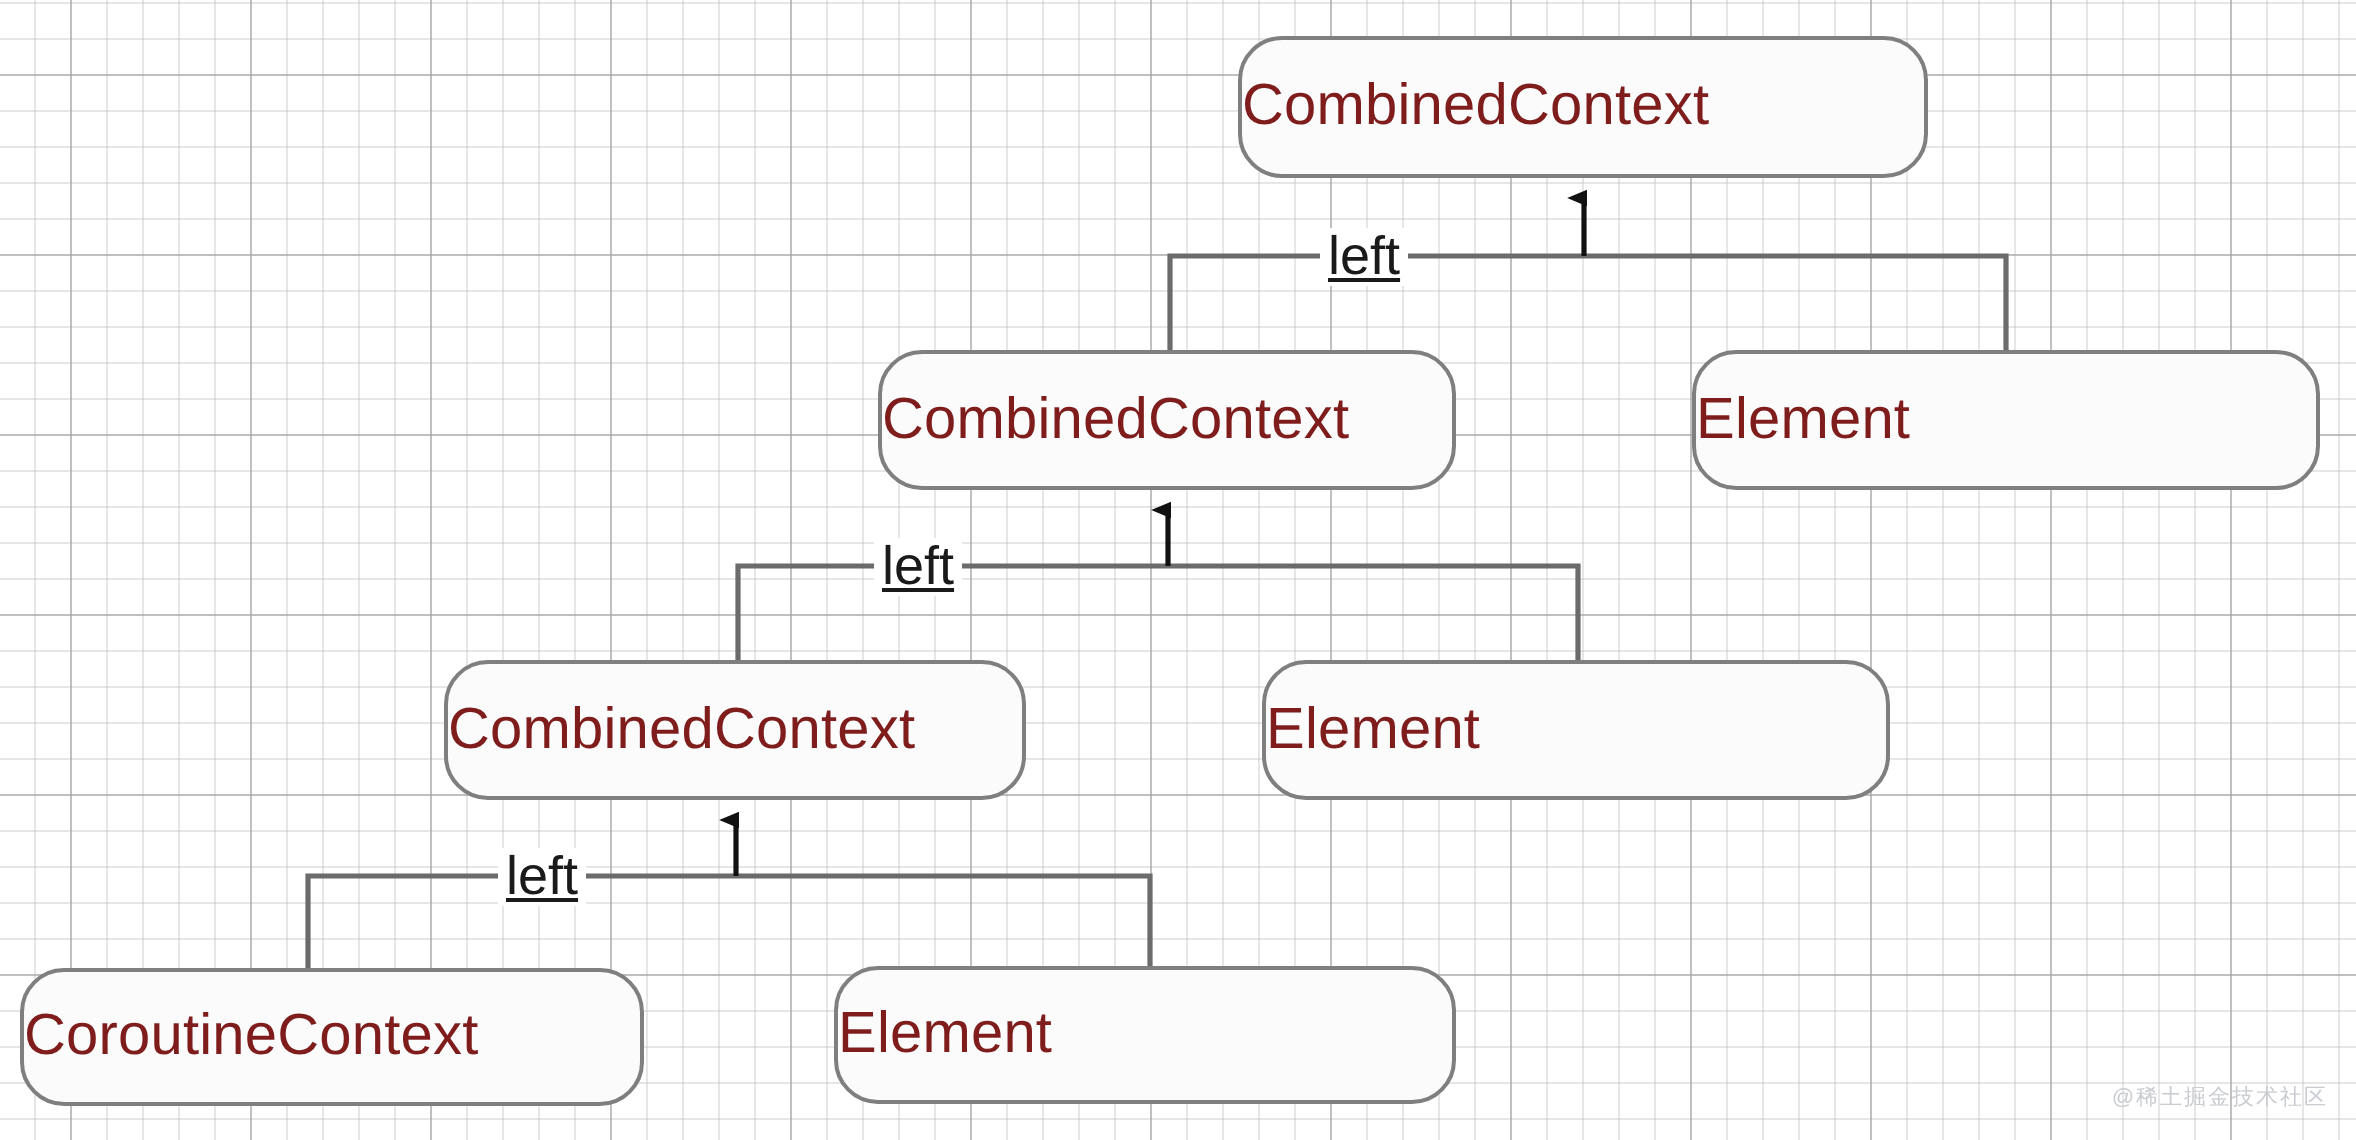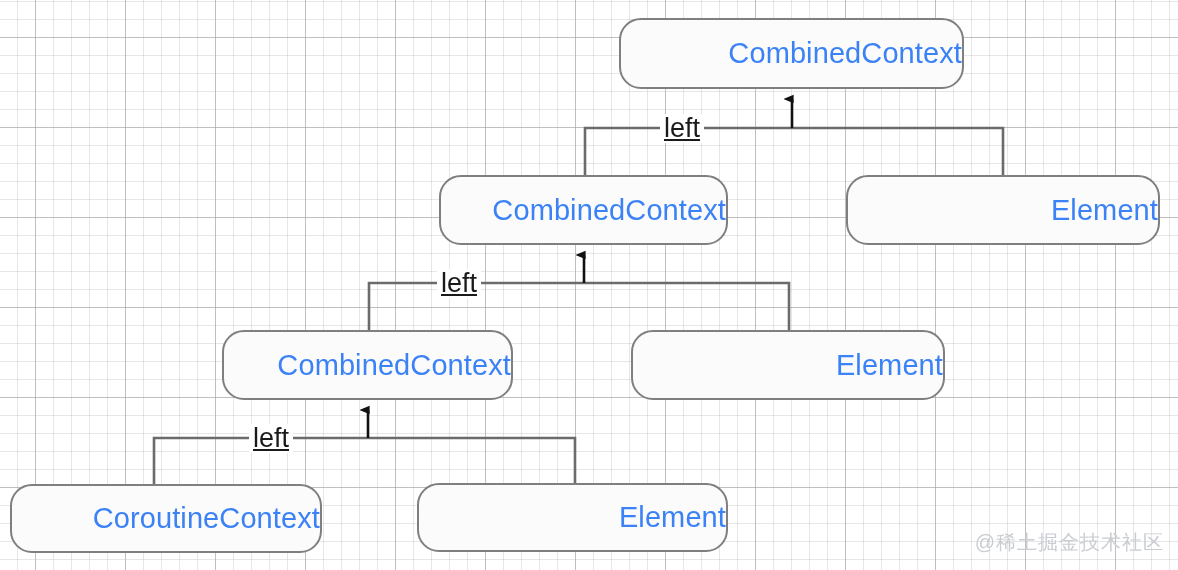--- a/index.html
+++ b/index.html
@@ -38,43 +38,43 @@
     pointer-events: none;
   }
   .node {
     position: absolute;
     box-sizing: border-box;
     background: #fbfbfb;
     border: 2px solid #7f7f7f;
     border-radius: 22px;
     display: flex;
     align-items: center;
-    justify-content: flex-end;
-    color: #3b82f6;
+    justify-content: flex-start;
+    color: #7f1d1d;
     font-size: 29px;
     font-weight: 400;
     letter-spacing: 0.1px;
     white-space: nowrap;
   }
   .edge-label {
     position: absolute;
     background: #ffffff;
     color: #1a1a1a;
     font-size: 27px;
     line-height: 1;
     padding: 1px 4px;
     white-space: nowrap;
     text-decoration: underline;
   }
   .watermark {
     position: absolute;
     right: 14px;
     bottom: 14px;
     color: #c9ccd1;
-    font-size: 20px;
+    font-size: 11px;
     letter-spacing: 1px;
     white-space: nowrap;
     user-select: none;
   }
 </style>
 </head>
 <body>
 
 <div id="canvas">
 

